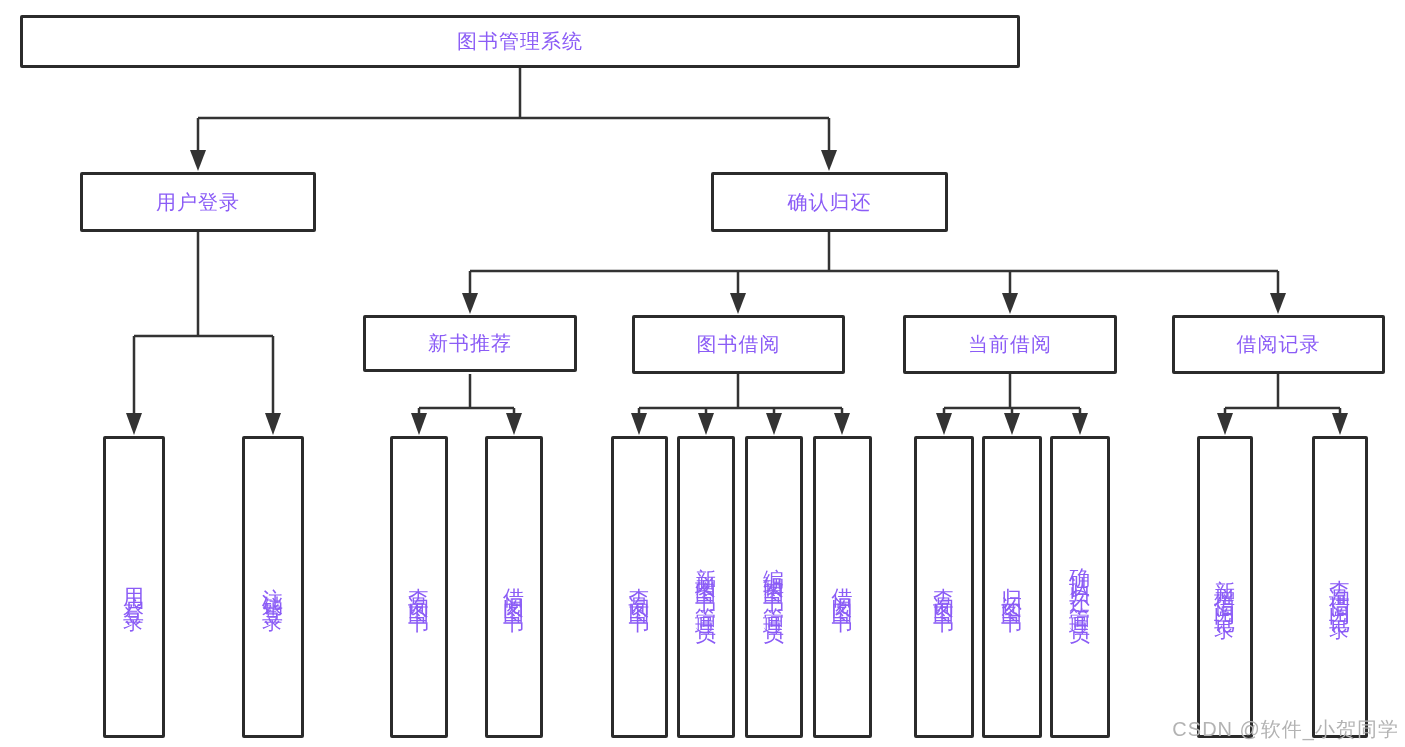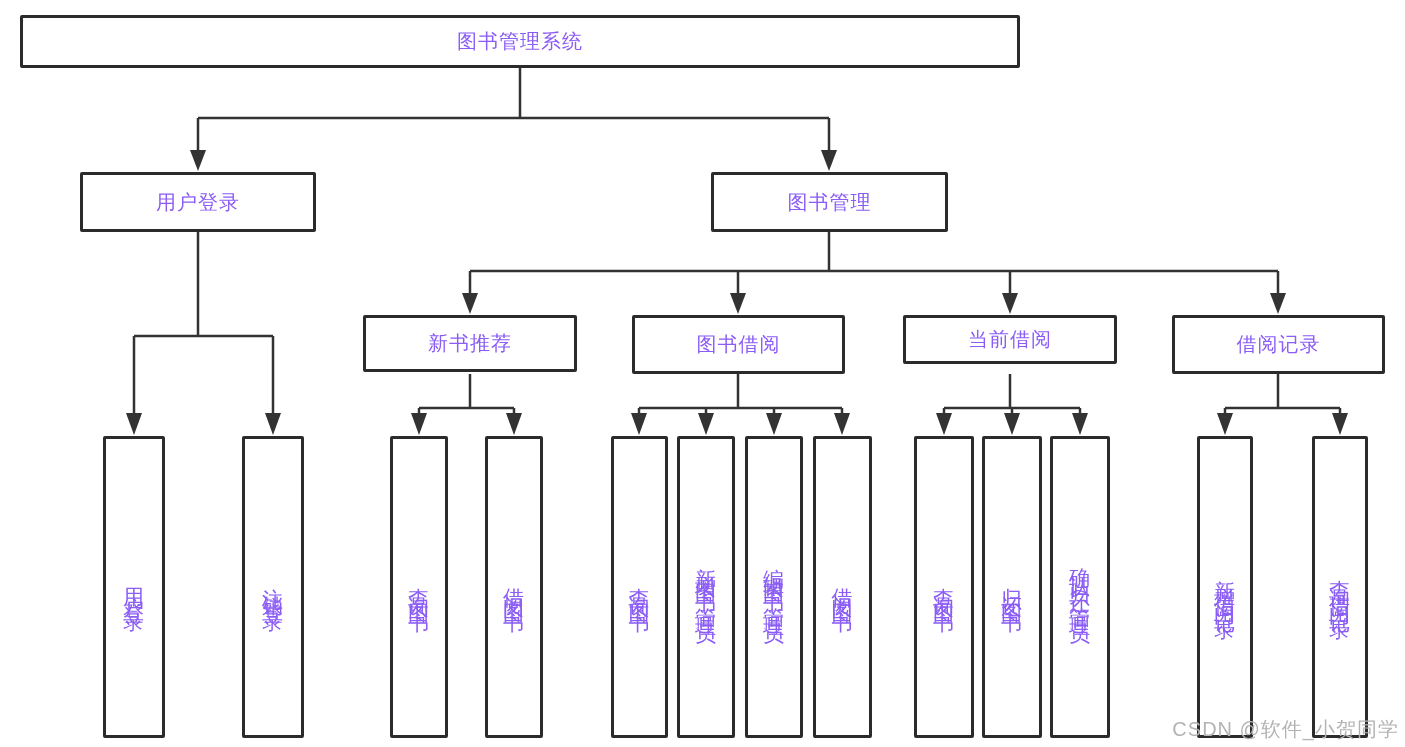--- a/index.html
+++ b/index.html
@@ -34,21 +34,21 @@
     letter-spacing:8px;
     line-height:1;
     white-space:normal;
   }
   
   #n-root {left:20px; top:15px;  width:1000px;height:53px;}
   #n-l2a  {left:80px; top:172px; width:236px; height:60px;}
   #n-l2b  {left:711px;top:172px; width:237px; height:60px;}
   #n-l3a  {left:363px;top:315px; width:214px; height:57px;}
   #n-l3b  {left:632px;top:315px; width:213px; height:59px;font-family:Liberation Serif, serif;}
-  #n-l3c  {left:903px;top:315px; width:214px; height:49px;}
+  #n-l3c  {left:903px;top:315px; width:214px; height:59px;}
   #n-l3d  {left:1172px;top:315px;width:213px; height:59px;}
   
   .leaf{top:436px;height:302px;}
   #n-g1a{left:103px; width:62px;}
   #n-g1b{left:242px; width:62px;}
   #n-g2a{left:390px; width:58px;}
   #n-g2b{left:485px; width:58px;}
   #n-g3a{left:611px; width:57px;}
   #n-g3b{left:677px; width:58px;}
   #n-g3c{left:745px; width:58px;}
@@ -121,21 +121,21 @@
   </svg>
 
   <div class="box" id="n-root">
     <span class="lbl">图书管理系统</span>
   </div>
 
   <div class="box" id="n-l2a">
     <span class="lbl">用户登录</span>
   </div>
   <div class="box" id="n-l2b">
-    <span class="lbl">图书管理</span>
+    <span class="lbl">确认归还</span>
   </div>
 
   <div class="box" id="n-l3a">
     <span class="lbl">新书推荐</span>
   </div>
   <div class="box" id="n-l3b">
     <span class="lbl">图书借阅</span>
   </div>
   <div class="box" id="n-l3c">
     <span class="lbl">当前借阅</span>

